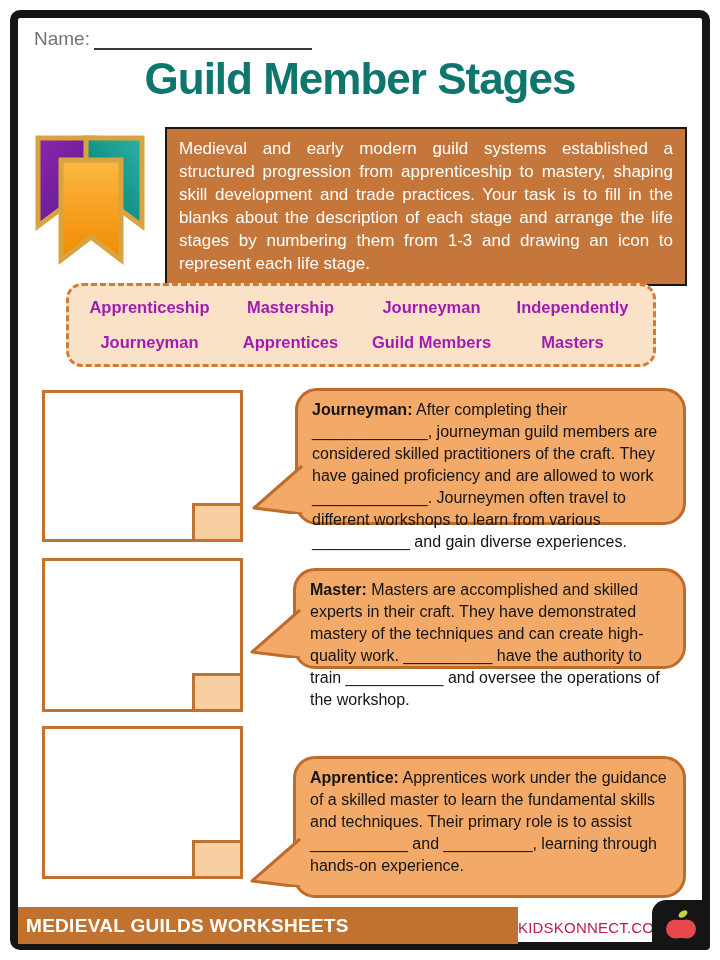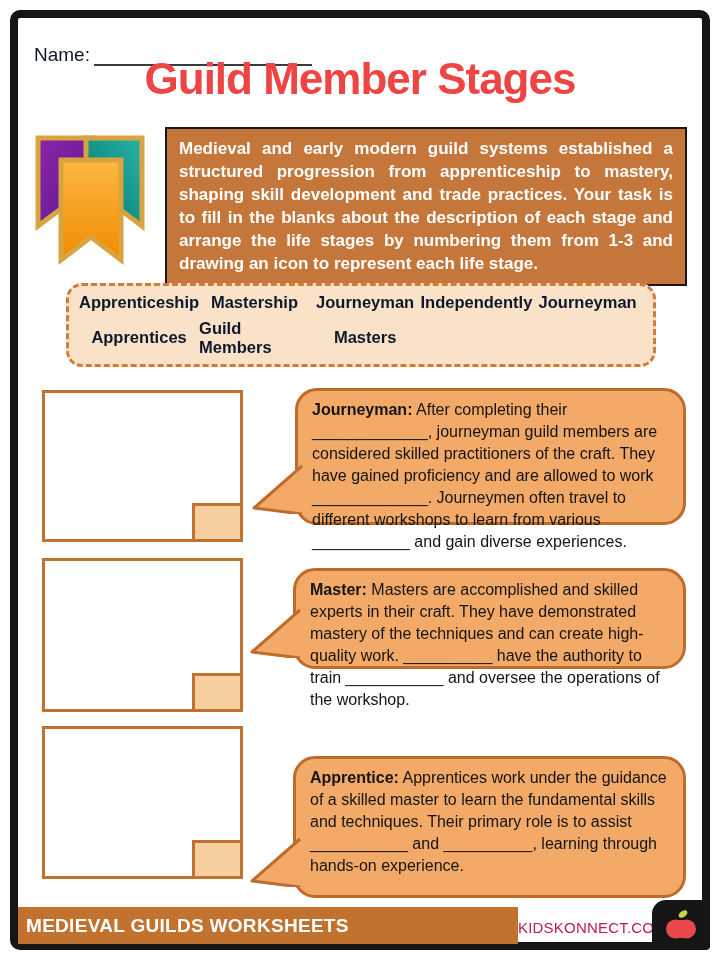--- a/index.html
+++ b/index.html
@@ -4,41 +4,41 @@
 <style>
   html,body{margin:0;padding:0;}
   body{
     width:720px;height:960px;position:relative;background:#ffffff;
     font-family:"Liberation Sans", sans-serif;color:#111;overflow:hidden;
   }
   .page-frame{
     position:absolute;inset:10px;border:8px solid #151515;border-radius:10px;
     pointer-events:none;
   }
-  .name-row{position:absolute;left:34px;top:44px;font-size:19px;color:#0f172a;}
+  .name-row{position:absolute;left:34px;top:28px;font-size:19px;color:#737373;}
   .name-line{
     display:inline-block;width:218px;height:19px;border-bottom:2px solid #3a3a3a;
     vertical-align:bottom;margin-left:4px;
   }
   .page-title{
     position:absolute;left:0;right:0;top:54px;text-align:center;
-    font-size:44px;font-weight:bold;letter-spacing:-1px;color:#ef4444;
+    font-size:44px;font-weight:bold;letter-spacing:-1px;color:#0f766e;
   }
   .badge-icon{position:absolute;left:28px;top:130px;width:124px;height:138px;}
   .instructions{
     position:absolute;left:165px;top:127px;width:522px;box-sizing:border-box;
     background:#C4763B;border:2px solid #161616;
-    padding:8px 12px 9px 12px;color:#ffffff;font-weight:bold;
+    padding:8px 12px 9px 12px;color:#ffffff;font-weight:normal;
     font-size:17px;line-height:23px;text-align:justify;
   }
   .word-bank{
     position:absolute;left:66px;top:283px;width:590px;height:84px;box-sizing:border-box;
     background:#FAE2C8;border:3px dashed #CE7D38;border-radius:16px;
-    display:grid;grid-template-columns:repeat(5,1fr);align-items:center;justify-items:center;
-    font-weight:bold;font-size:16.5px;color:#0f172a;padding:4px 10px;
+    display:grid;grid-template-columns:repeat(4,1fr);align-items:center;justify-items:center;
+    font-weight:bold;font-size:16.5px;color:#a21caf;padding:4px 10px;
   }
   .stage-box{
     position:absolute;left:42px;width:201px;background:#ffffff;
     border:3px solid #C0722E;box-sizing:border-box;
   }
   .box-1{top:390px;height:152px;}
   .box-2{top:558px;height:154px;}
   .box-3{top:726px;height:153px;}
   .corner-square{
     position:absolute;right:-3px;bottom:-3px;width:51px;height:39px;

